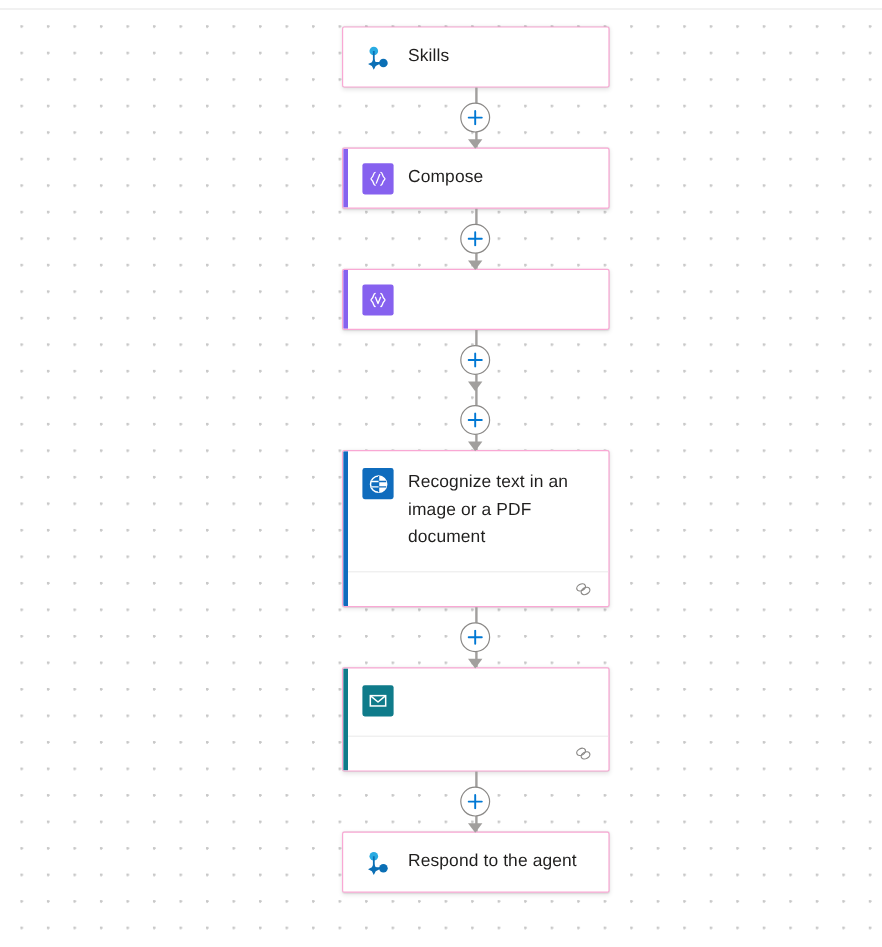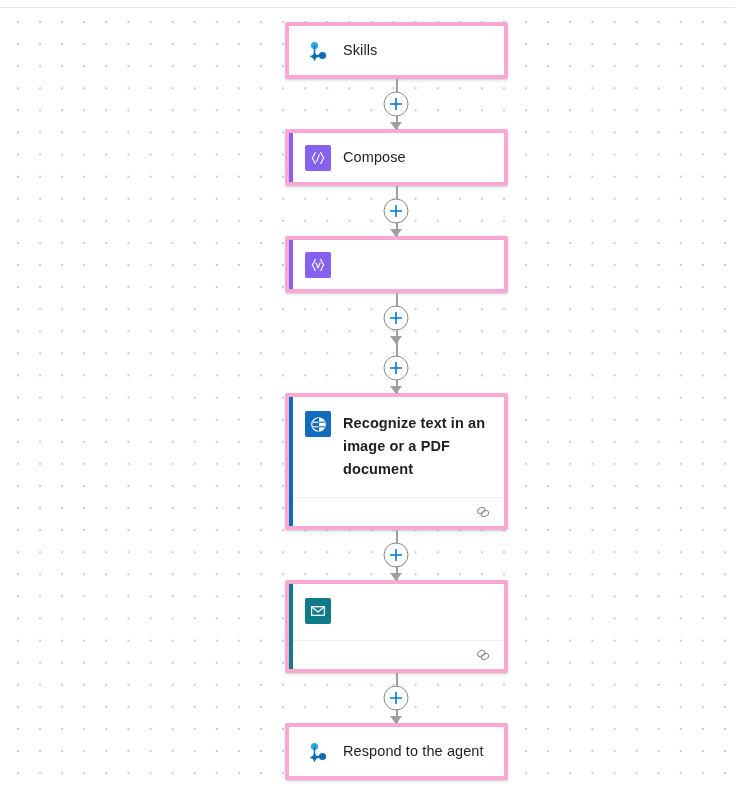--- a/index.html
+++ b/index.html
@@ -51,21 +51,21 @@
     top: 22px;
     width: 225px;
     z-index: 3;
   }
 
   
   .node {
     position: relative;
     width: 223px;
     background: #ffffff;
-    border: 4px solid #f9a8d4;
+    border: 1px solid #f9a8d4;
     border-radius: 2px;
     box-shadow: 0 1.2px 3.6px rgba(0,0,0,0.10), 0 0.3px 0.9px rgba(0,0,0,0.08);
     box-sizing: border-box;
     overflow: hidden;
   }
   .node .accent {
     position: absolute;
     left: 0;
     top: 0;
     bottom: 0;
@@ -73,21 +73,20 @@
   }
   .node-body {
     display: flex;
     align-items: flex-start;
     padding: 11px 12px 11px 16px;
     min-height: 24px;
   }
   .node.tall .node-body {
     padding-top: 13px;
     padding-bottom: 13px;
-    font-weight: bold;
   }
   .icon-box {
     flex: 0 0 auto;
     width: 26px;
     height: 26px;
     border-radius: 2px;
     display: flex;
     align-items: center;
     justify-content: center;
     margin-right: 12px;

